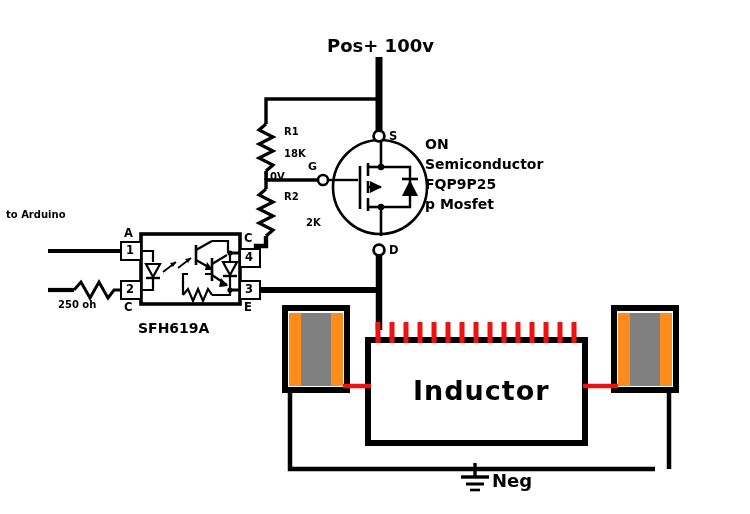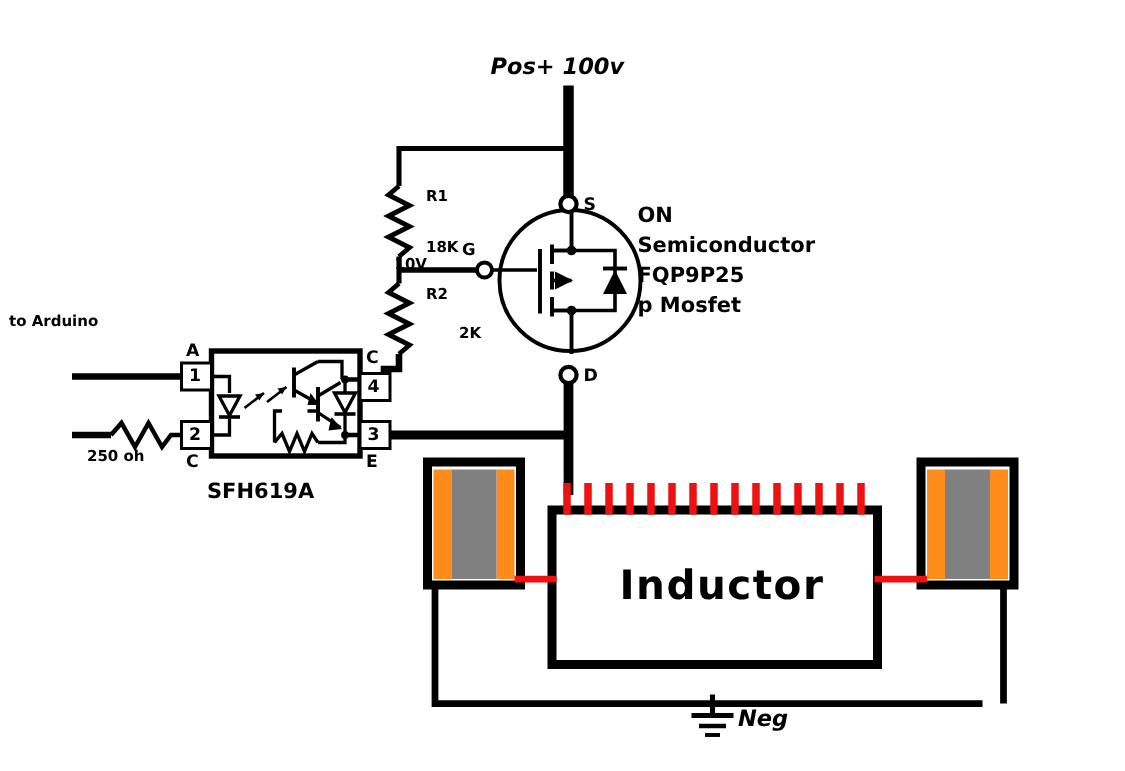--- a/index.html
+++ b/index.html
@@ -1,21 +1,21 @@
 <!DOCTYPE html>
 <html><head>
 <meta charset="utf-8">
 <style>
   html,body{margin:0;padding:0;background:#ffffff;}
   body{width:750px;height:514px;position:relative;overflow:hidden;
        font-family:"DejaVu Sans","Liberation Sans",sans-serif;}
   #canvas{position:absolute;left:0;top:0;width:750px;height:514px;}
   .lbl{position:absolute;color:#000;font-weight:bold;white-space:nowrap;
        font-family:"DejaVu Sans","Liberation Sans",sans-serif;}
-  .lbl-lg{font-size:15px;font-style:italic;}
+  .lbl-lg{font-size:18px;}
   .lbl-md{font-size:10px;}
   .lbl-sm{font-size:11px;}
   .lbl-pin{font-size:11.5px;}
   .lbl-ind{font-size:27px;letter-spacing:1px;}
   .lbl-chip{font-size:14px;}
 </style>
 </head>
 <body>
 
 <svg id="canvas" viewBox="0 0 750 514">
@@ -152,21 +152,21 @@
   <line x1="475" y1="463" x2="475" y2="476" stroke="#000" stroke-width="3.4"></line>
   <line x1="461" y1="477" x2="489" y2="477" stroke="#000" stroke-width="3.4"></line>
   <line x1="466" y1="484" x2="484" y2="484" stroke="#000" stroke-width="3"></line>
   <line x1="470" y1="490" x2="480" y2="490" stroke="#000" stroke-width="2.6"></line>
 
 </svg>
 
 <div class="lbl lbl-lg" style="left:327px;top:35px;">Pos+ 100v</div>
 
 <div class="lbl lbl-md" style="left:284px;top:126px;">R1</div>
-<div class="lbl lbl-md" style="left:284px;top:160px;">18K</div>
+<div class="lbl lbl-md" style="left:284px;top:148px;">18K</div>
 
 <div class="lbl lbl-md" style="left:223px;top:171px;margin-left:40px;">10V</div>
 
 <div class="lbl lbl-md" style="left:284px;top:191px;">R2</div>
 <div class="lbl lbl-md" style="left:284px;top:217px;margin-left:22px;">2K</div>
 
 <div class="lbl lbl-sm" style="left:308px;top:160px;">G</div>
 <div class="lbl lbl-pin" style="left:389px;top:129px;">S</div>
 <div class="lbl lbl-pin" style="left:389px;top:243px;">D</div>
 

